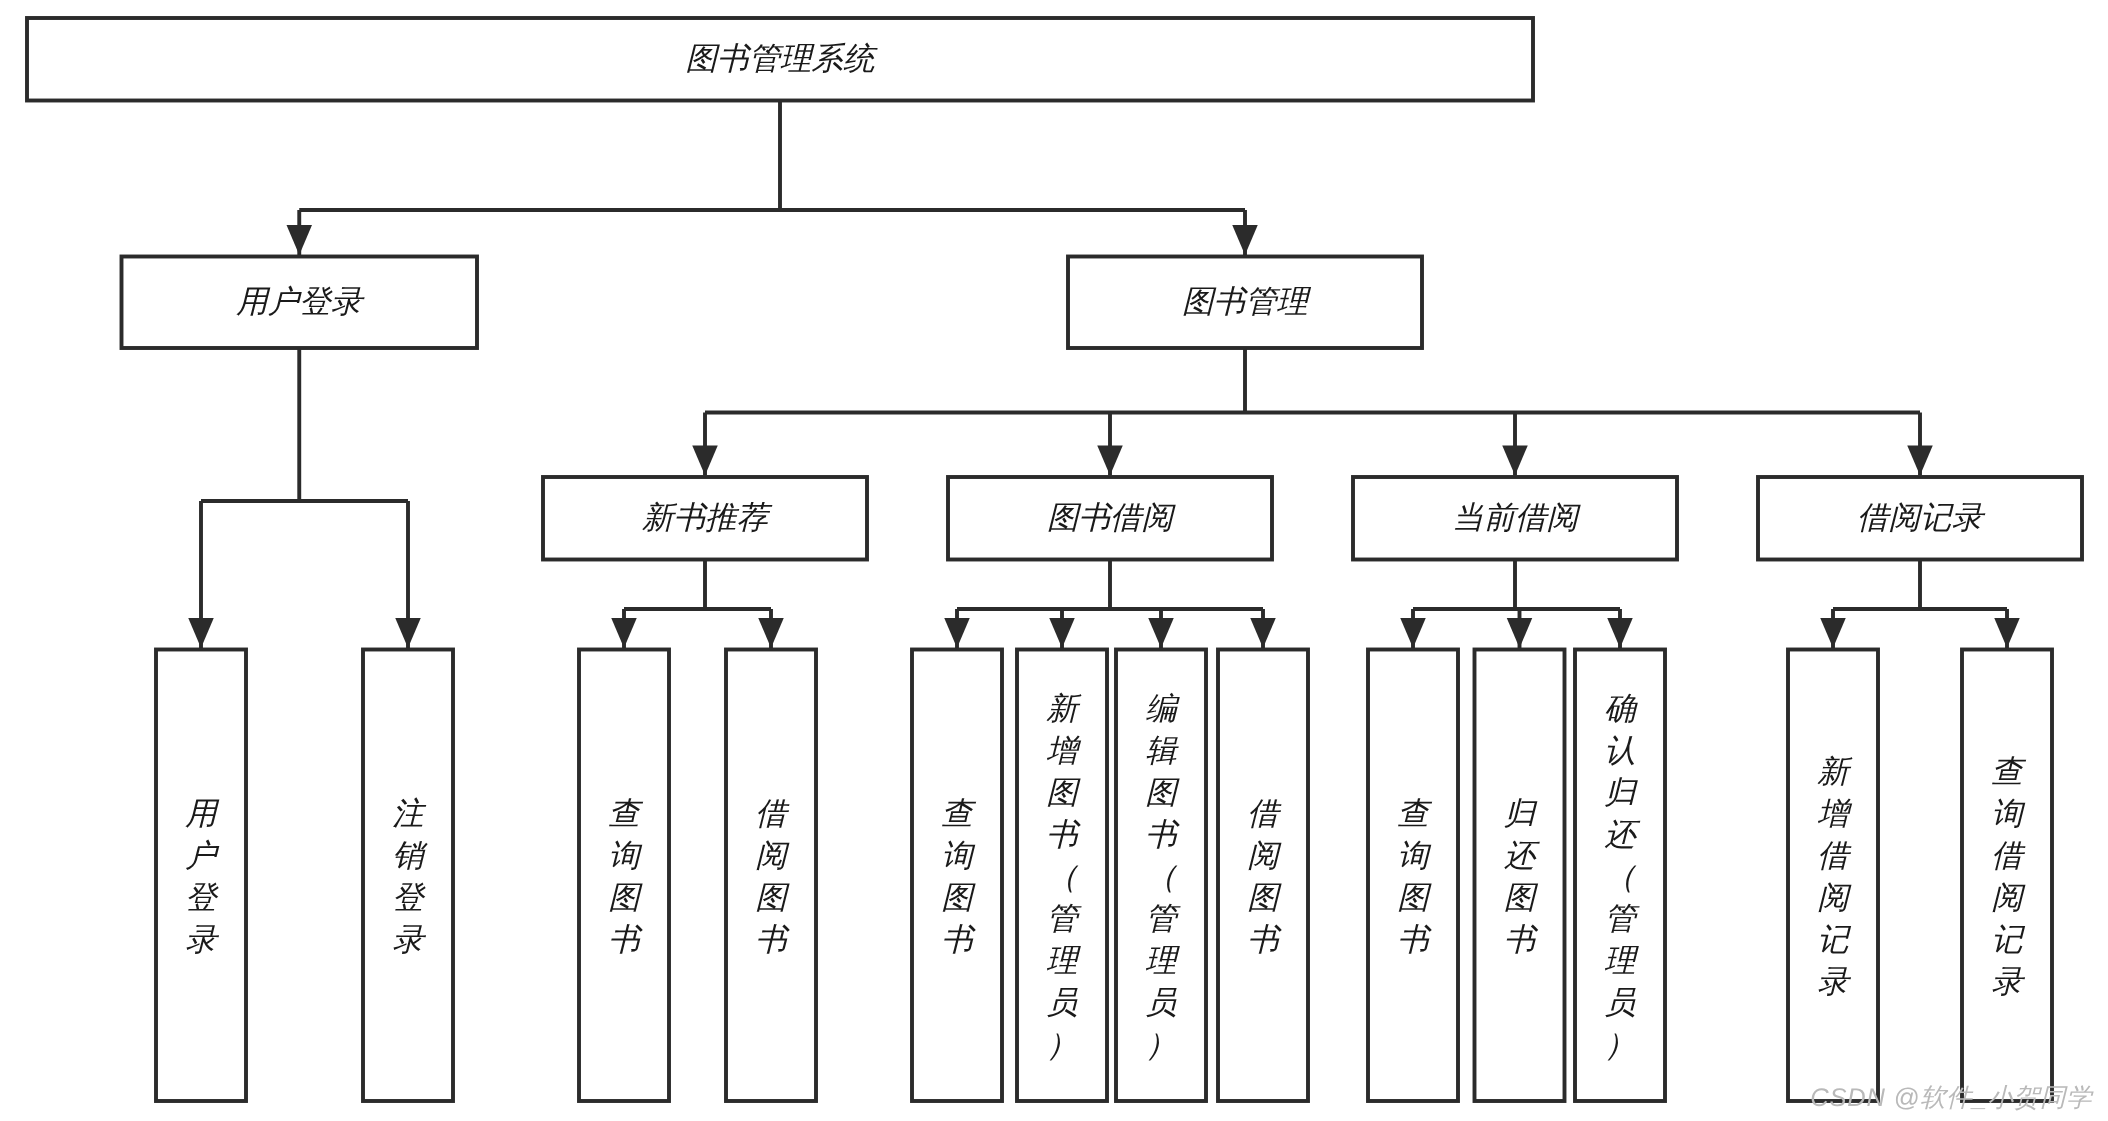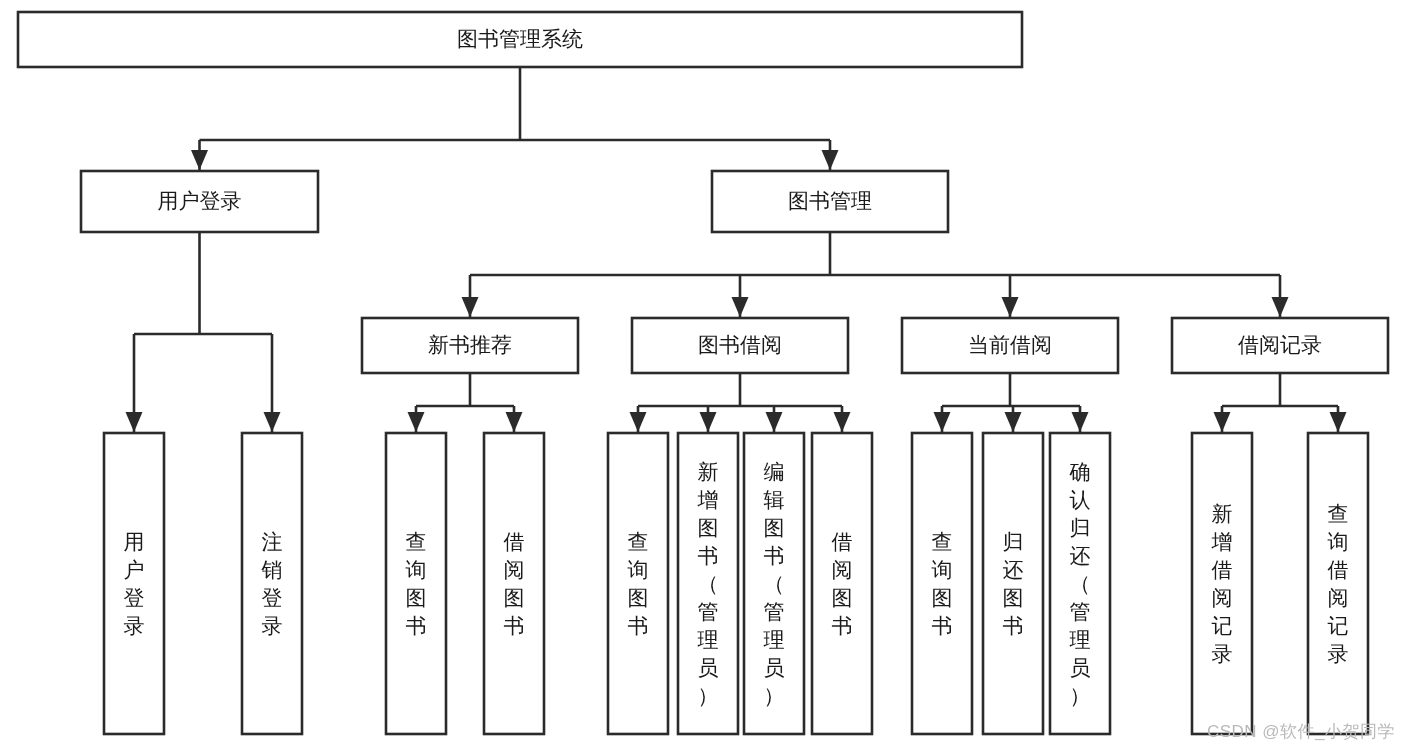--- a/index.html
+++ b/index.html
@@ -10,20 +10,21 @@
   body {
     width: 1405px;
     height: 747px;
     font-family: "Liberation Sans", "DejaVu Sans", sans-serif;
     overflow: hidden;
   }
   #diagram-root {
     position: relative;
     width: 1405px;
     height: 747px;
+    font-style: italic;
   }
   svg#tree-svg {
     position: absolute;
     left: 0;
     top: 0;
     width: 1405px;
     height: 747px;
   }
   .node-box {
     fill: #ffffff;

